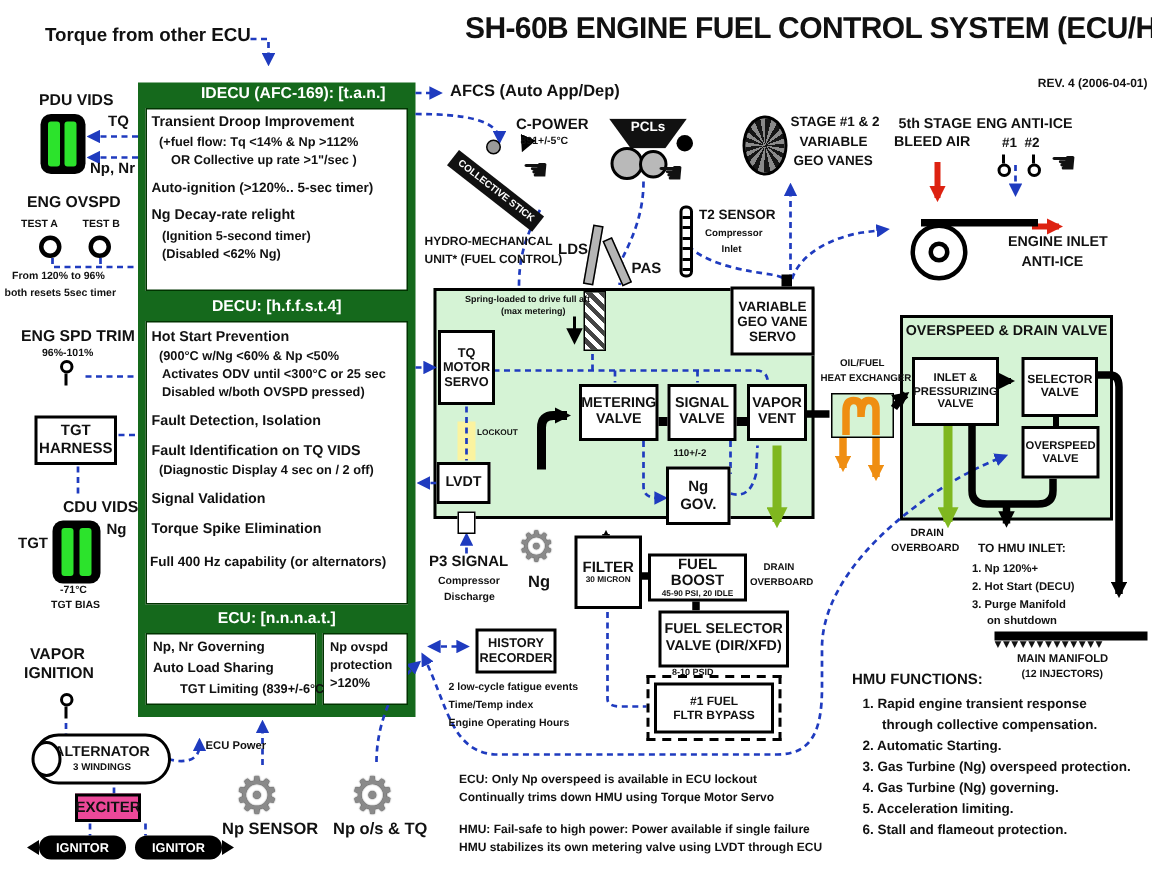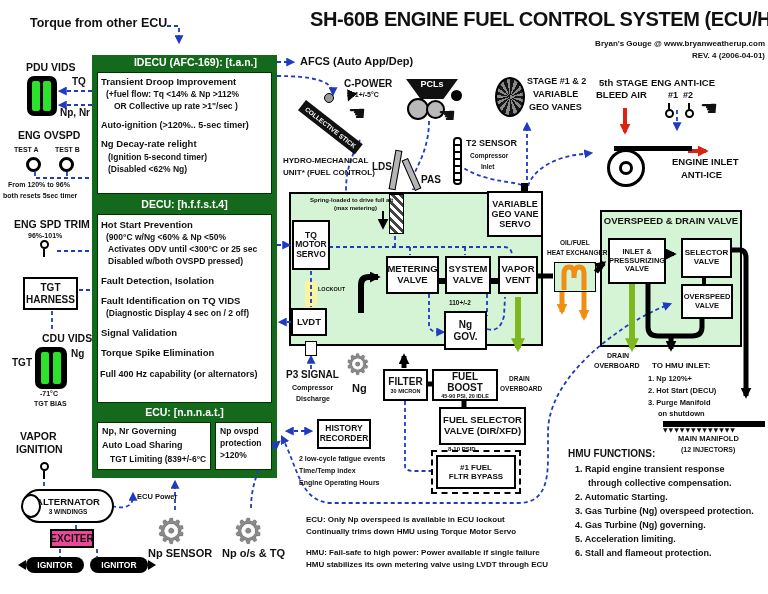--- a/index.html
+++ b/index.html
@@ -136,21 +136,20 @@
       <path d="M518 297 V348" marker-end="url(#ag)"></path>
       <path d="M632 283 V348" marker-end="url(#ag)"></path>
     </g>
     <g stroke="#ef8e12" stroke-width="5" fill="none">
       <path d="M562 292 V312" marker-end="url(#ao)"></path>
       <path d="M584 292 V318" marker-end="url(#ao)"></path>
     </g>
   </svg>
 
   <div class="t c" style="left:310px;top:9px;width:458px;font-size:20px;letter-spacing:-0.4px">SH-60B ENGINE FUEL CONTROL SYSTEM (ECU/HMU)</div>
-  <div class="t" style="left:500px;top:40px;width:265px;text-align:right;font-size:8px">Bryan's Gouge @ www.bryanweatherup.com</div>
   <div class="t" style="left:500px;top:52px;width:265px;text-align:right;font-size:8px">REV. 4 (2006-04-01)</div>
   <div class="t" style="left:30px;top:17px;font-size:12.5px">Torque from other ECU</div>
 
   <div class="t" style="left:26px;top:62px;font-size:10.5px">PDU VIDS</div>
   <div class="vids" style="left:27px;top:76px;width:30px;height:40px">
       <i style="left:5px"></i>
       <i style="left:16px"></i>
     </div>
   <div class="t" style="left:72px;top:77px;font-size:10px">TQ</div>
   <div class="t" style="left:60px;top:108px;font-size:10px">Np, Nr</div>
@@ -228,21 +227,21 @@
   <div class="t" style="left:101px;top:296px;font-size:9.5px">Fault Identification on TQ VIDS</div>
   <div class="t" style="left:106px;top:309px;font-size:8.5px">(Diagnostic Display 4 sec on / 2 off)</div>
   <div class="t" style="left:101px;top:328px;font-size:9.5px">Signal Validation</div>
   <div class="t" style="left:101px;top:348px;font-size:9.5px">Torque Spike Elimination</div>
   <div class="t" style="left:100px;top:370px;font-size:9px">Full 400 Hz capability (or alternators)</div>
 
   <div class="t c w" style="left:92px;top:407px;width:185px;font-size:10.5px">ECU: [n.n.n.a.t.]</div>
   <div class="wbox" style="left:97px;top:422px;width:114px;height:48px"></div>
   <div class="t" style="left:102px;top:427px;font-size:9px">Np, Nr Governing</div>
   <div class="t" style="left:102px;top:441px;font-size:9px">Auto Load Sharing</div>
-  <div class="t" style="left:110px;top:455px;font-size:8.5px">TGT Limiting (839+/-6°C</div>
+  <div class="t" style="left:120px;top:455px;font-size:8.5px">TGT Limiting (839+/-6°C</div>
   <div class="wbox" style="left:215px;top:422px;width:57px;height:48px"></div>
   <div class="t" style="left:220px;top:427px;font-size:8.5px">Np ovspd</div>
   <div class="t" style="left:220px;top:439px;font-size:8.5px">protection</div>
   <div class="t" style="left:220px;top:451px;font-size:8.5px">&gt;120%</div>
 
   <div class="t" style="left:300px;top:56px;font-size:11px">AFCS (Auto App/Dep)</div>
   <div class="t" style="left:344px;top:79px;font-size:10px">C-POWER</div>
   <div class="t" style="left:347px;top:91px;font-size:7px">891+/-5°C</div>
   <div class="t" style="left:306px;top:100px;background:#111;color:#fff;font-size:6.5px;padding:3px 5px;transform:rotate(38deg);transform-origin:left top;z-index:3">COLLECTIVE STICK</div>
   <div style="position:absolute;left:324px;top:93px;width:10px;height:10px;background:#999;border:1px solid #000;border-radius:50%;z-index:3"></div>
@@ -298,21 +297,21 @@
   <div style="position:absolute;left:305px;top:281px;width:12px;height:26px;background:#fbf3a0;z-index:1"></div>
   <div class="t" style="left:318px;top:287px;font-size:5.5px">LOCKOUT</div>
   <div class="box" style="left:291px;top:308px;width:36px;height:28px;font-size:9.5px">
     <div>LVDT</div>
   </div>
   <div class="box" style="left:386px;top:256px;width:53px;height:38px;font-size:9.5px">
     <div>METERING</div>
     <div>VALVE</div>
   </div>
   <div class="box" style="left:445px;top:256px;width:46px;height:38px;font-size:9.5px">
-    <div>SYSTEM</div>
+    <div>SIGNAL</div>
     <div>VALVE</div>
   </div>
   <div class="box" style="left:498px;top:256px;width:40px;height:38px;font-size:9.5px">
     <div>VAPOR</div>
     <div>VENT</div>
   </div>
   <div class="t" style="left:449px;top:299px;font-size:6.5px">110+/-2</div>
   <div class="box" style="left:444px;top:311px;width:43px;height:39px;font-size:10px">
     <div>Ng</div>
     <div>GOV.</div>
@@ -326,21 +325,21 @@
   <div class="t" style="left:560px;top:239px;font-size:6.5px">OIL/FUEL</div>
   <div class="t" style="left:547px;top:249px;font-size:6.5px">HEAT EXCHANGER</div>
   <div class="t" style="left:509px;top:375px;font-size:6.5px">DRAIN</div>
   <div class="t" style="left:500px;top:385px;font-size:6.5px">OVERBOARD</div>
   <div style="position:absolute;left:305px;top:341px;width:12px;height:15px;background:#fff;border:1.5px solid #000;z-index:2"></div>
   <div class="t" style="left:286px;top:370px;font-size:10px">P3 SIGNAL</div>
   <div class="t" style="left:292px;top:384px;font-size:7px">Compressor</div>
   <div class="t" style="left:296px;top:395px;font-size:7px">Discharge</div>
   <div class="gear" style="left:345px;top:351px;font-size:28px">⚙</div>
   <div class="t" style="left:352px;top:383px;font-size:11px">Ng</div>
-  <div class="box" style="left:383px;top:369px;width:45px;height:32px">
+  <div class="box" style="left:383px;top:357px;width:45px;height:49px">
     <div style="font-size:10px">FILTER</div>
     <div style="font-size:5.5px">30 MICRON</div>
   </div>
   <div class="box" style="left:439px;top:407px;width:87px;height:38px;font-size:9.5px">
     <div>FUEL SELECTOR</div>
     <div>VALVE (DIR/XFD)</div>
   </div>
   <div class="box" style="left:432px;top:369px;width:66px;height:32px">
     <div style="font-size:10px">FUEL BOOST</div>
     <div style="font-size:5.5px">45-90 PSI, 20 IDLE</div>

